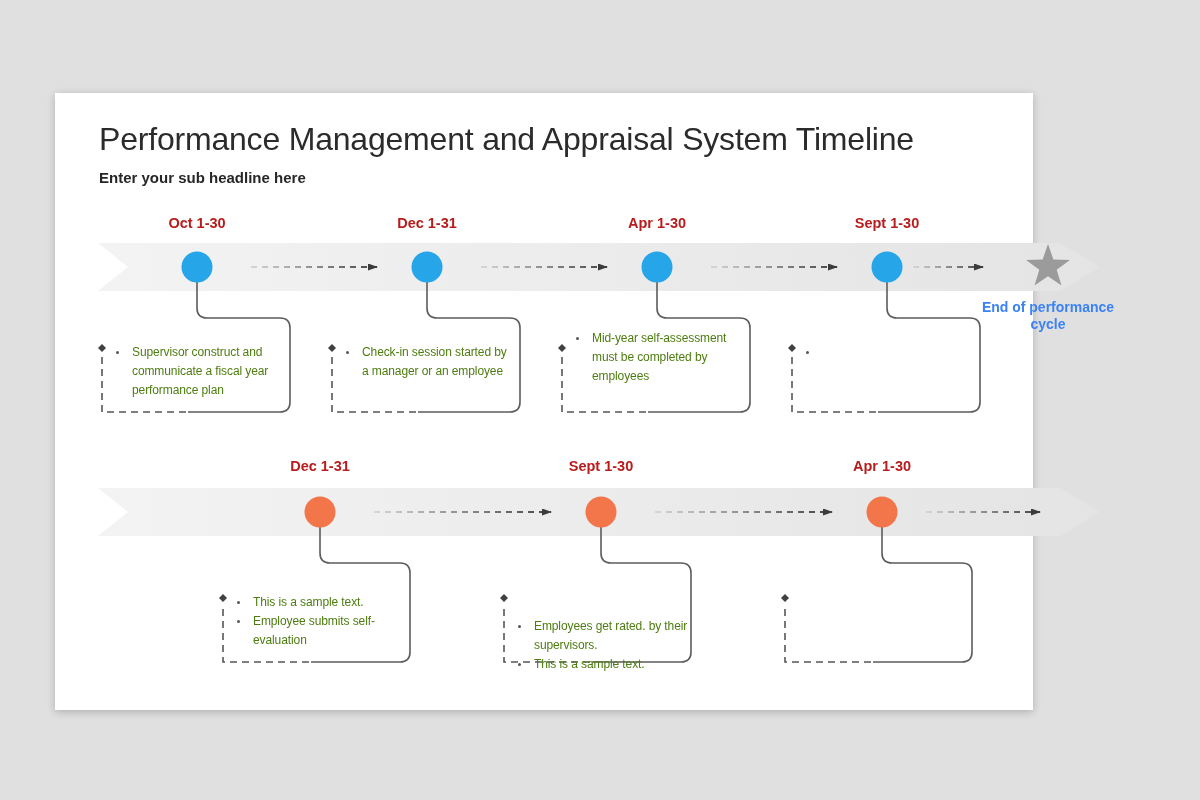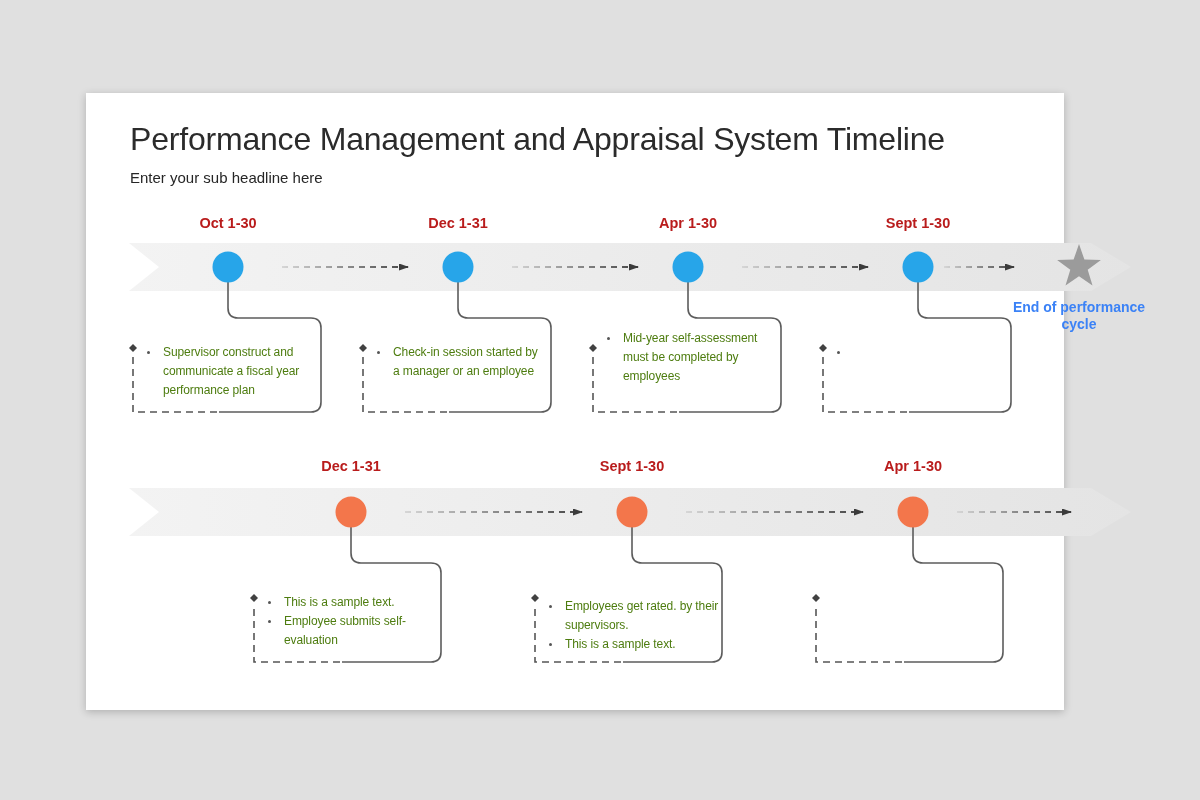--- a/index.html
+++ b/index.html
@@ -9,32 +9,31 @@
     background:#e0e0e0;
     font-family:"Liberation Sans", sans-serif;
     overflow:hidden;
   }
   .card{
     position:absolute;
     left:55px;top:93px;
     width:978px;height:617px;
     background:#ffffff;
     box-shadow:0 2px 8px rgba(0,0,0,0.22);
-    margin-left:31px;
   }
   .title{
     position:absolute;left:44px;top:28px;
     margin:0;
     font-size:32px;font-weight:500;color:#2b2b2b;
     letter-spacing:-0.2px;white-space:nowrap;
   }
   .subtitle{
     position:absolute;left:44px;top:76px;
     margin:0;
-    font-size:15px;font-weight:400;color:#262626;
+    font-size:15px;font-weight:700;color:#262626;
   }
   .overlay{
     position:absolute;left:0;top:0;z-index:1;
   }
   .date-label{
     position:absolute;z-index:2;
     transform:translateX(-50%);
     font-size:14.5px;font-weight:700;color:#b91c1c;
     white-space:nowrap;
   }
@@ -218,21 +217,21 @@
         <li>
             <span class="bullet-dot"></span>
             <span class="bullet-text">This is a sample text.</span>
           </li>
         <li>
             <span class="bullet-dot"></span>
             <span class="bullet-text">Employee submits self-evaluation</span>
           </li>
       </ul>
     </div>
-    <div class="callout" style="left:461px;top:504px">
+    <div class="callout" style="left:461px;top:524px">
       <ul>
         <li>
             <span class="bullet-dot"></span>
             <span class="bullet-text">Employees get rated. by their supervisors.</span>
           </li>
         <li>
             <span class="bullet-dot"></span>
             <span class="bullet-text">This is a sample text.</span>
           </li>
       </ul>

